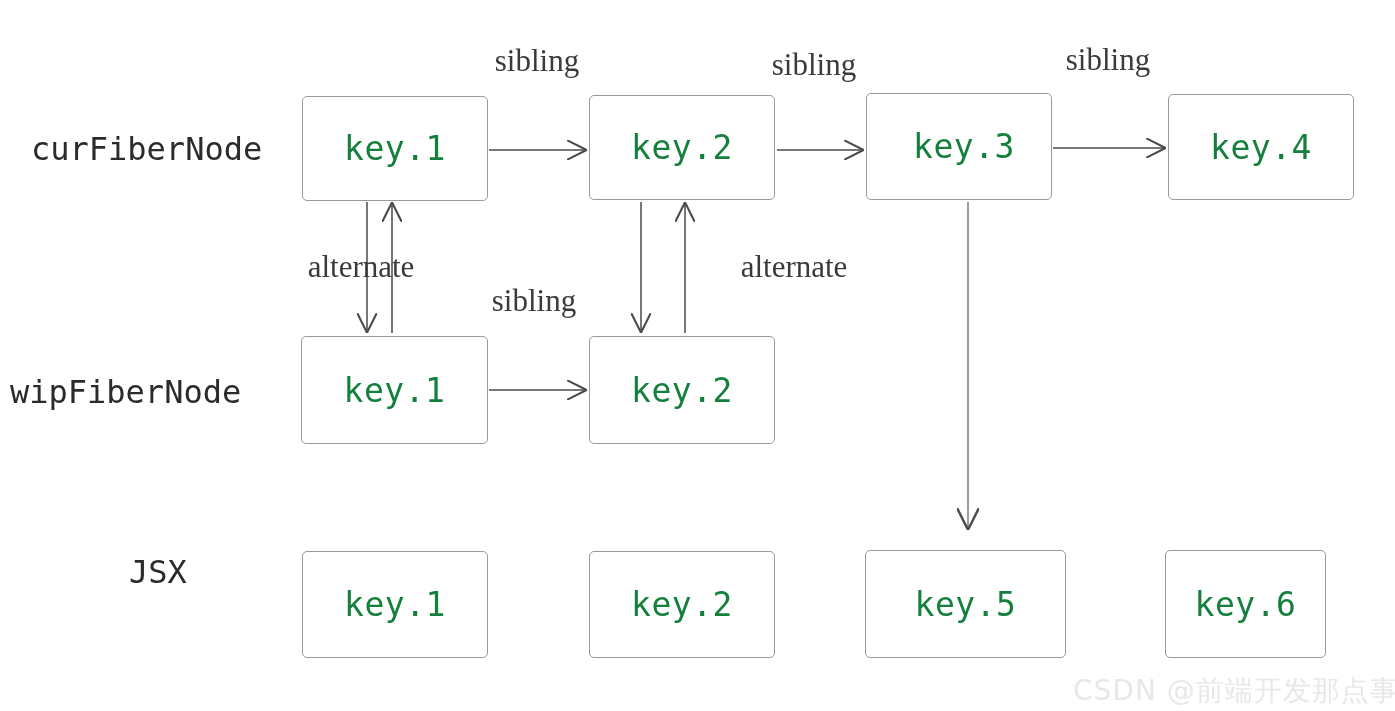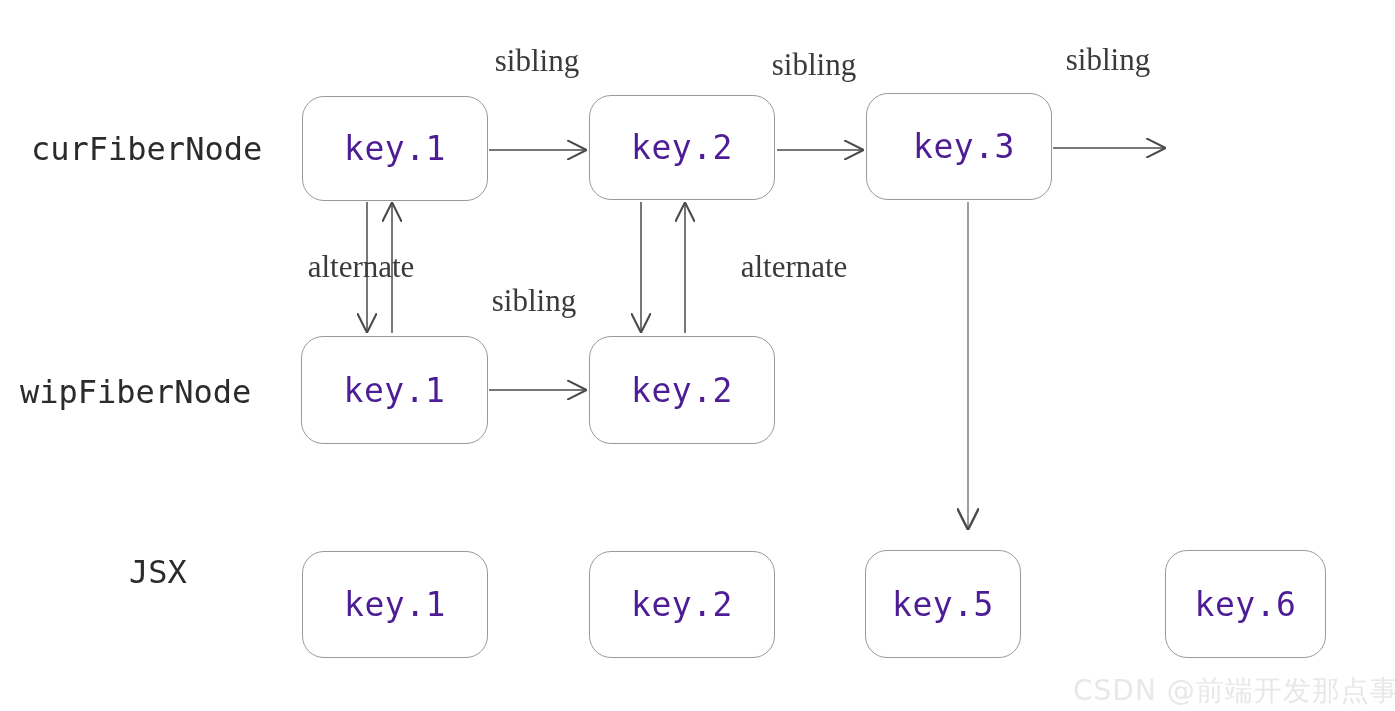--- a/index.html
+++ b/index.html
@@ -20,28 +20,28 @@
     left: 0;
     top: 0;
     width: 1395px;
     height: 711px;
     pointer-events: none;
   }
   .node {
     position: absolute;
     box-sizing: border-box;
     border: 1.6px solid #9a9a9a;
-    border-radius: 22px;
+    border-radius: 5px;
     background: #ffffff;
     display: flex;
     align-items: center;
     justify-content: center;
     font-family: "DejaVu Sans Mono", "Liberation Mono", monospace;
     font-size: 33px;
-    color: #4c1d95;
+    color: #15803d;
     letter-spacing: 0.5px;
   }
   .row-label {
     position: absolute;
     font-family: "DejaVu Sans Mono", "Liberation Mono", monospace;
     font-size: 32px;
     color: #2b2b2b;
     white-space: nowrap;
     transform: translateY(-50%);
   }
@@ -109,33 +109,34 @@
     <g stroke="#4a4a4a" stroke-width="1.5" fill="none">
       <line x1="489" y1="390" x2="585" y2="390" marker-end="url(#ah)"></line>
     </g>
 
     <g stroke="#8c8c8c" stroke-width="1.7" fill="none">
       <line x1="968" y1="202" x2="968" y2="528" marker-end="url(#ah)"></line>
     </g>
   </svg>
 
   <div class="row-label" style="left:31px; top:149px;">curFiberNode</div>
-  <div class="row-label" style="left:20px; top:392px;">wipFiberNode</div>
+  <div class="row-label" style="left:10px; top:392px;">wipFiberNode</div>
   <div class="row-label" style="left:129px; top:572px;">JSX</div>
 
   <div class="node" style="left:302px; top:96px; width:186px; height:105px;">key.1</div>
   <div class="node" style="left:589px; top:95px; width:186px; height:105px;">key.2</div>
   <div class="node" style="left:866px; top:93px; width:186px; height:107px;padding-left:10px;">key.3</div>
+  <div class="node" style="left:1168px; top:94px; width:186px; height:106px;">key.4</div>
 
   <div class="node" style="left:301px; top:336px; width:187px; height:108px;">key.1</div>
   <div class="node" style="left:589px; top:336px; width:186px; height:108px;">key.2</div>
 
   <div class="node" style="left:302px; top:551px; width:186px; height:107px;">key.1</div>
   <div class="node" style="left:589px; top:551px; width:186px; height:107px;">key.2</div>
-  <div class="node" style="left:865px; top:550px; width:156px; height:108px;">key.5</div>
+  <div class="node" style="left:865px; top:550px; width:201px; height:108px;">key.5</div>
   <div class="node" style="left:1165px; top:550px; width:161px; height:108px;">key.6</div>
 
   <div class="edge-label" style="left:537px; top:61px;">sibling</div>
   <div class="edge-label" style="left:814px; top:65px;">sibling</div>
   <div class="edge-label" style="left:1108px; top:60px;">sibling</div>
   <div class="edge-label" style="left:361px; top:267px;">alternate</div>
   <div class="edge-label" style="left:794px; top:267px;">alternate</div>
   <div class="edge-label" style="left:534px; top:301px;">sibling</div>
 
 

